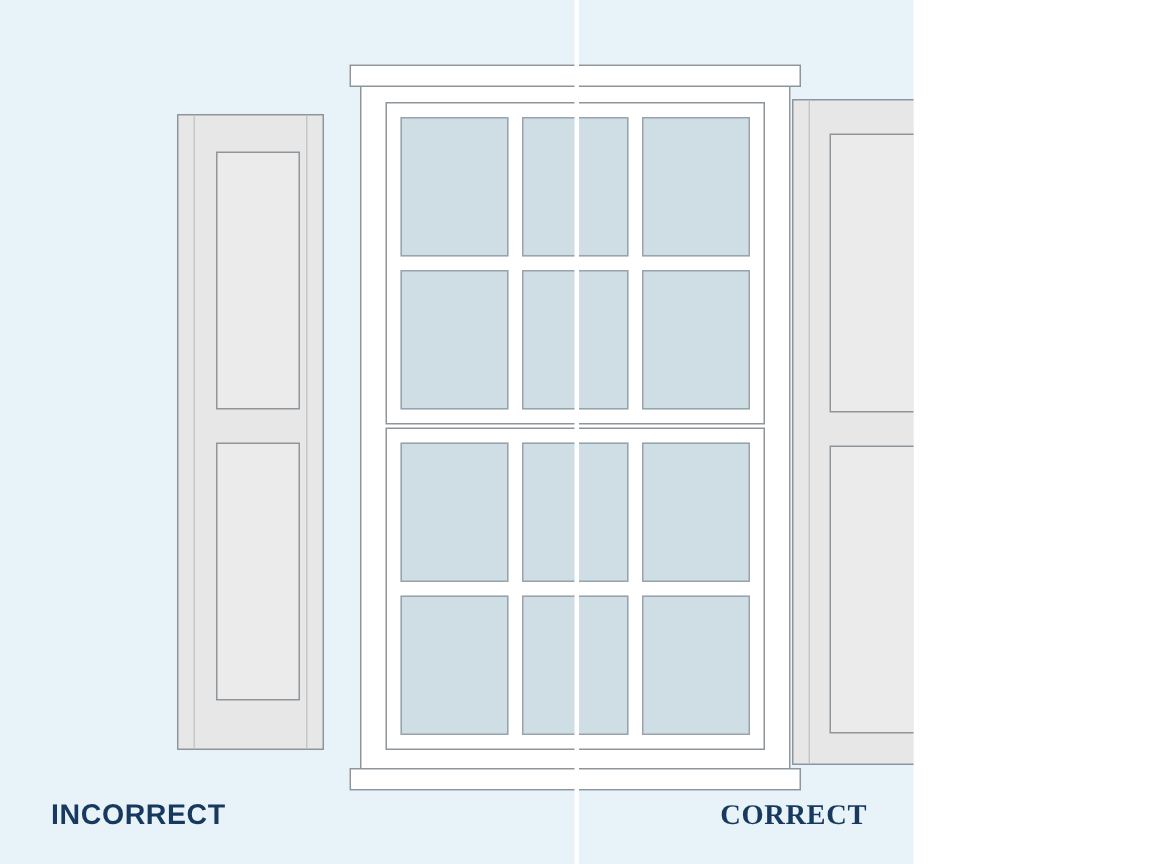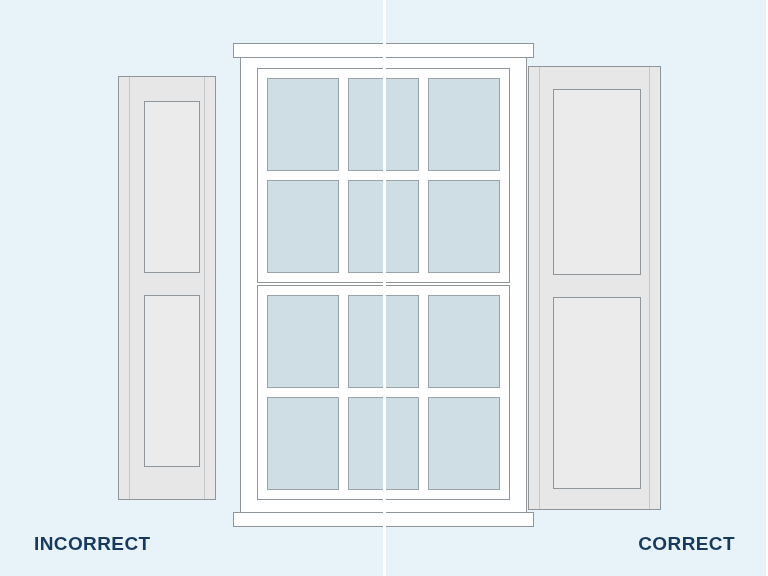--- a/index.html
+++ b/index.html
@@ -1,18 +1,18 @@
 <!DOCTYPE html>
 <html style="--background: #e8f3f9; --divider: #ffffff; --outline: #8e959b; --window-fill: #ffffff; --pane-fill: #cfdde4; --shutter-fill: #e7e7e7; --panel-fill: #ebebeb; --label: #16395d;"><head>
 <meta charset="utf-8">
 <style>
   * { margin:0; padding:0; box-sizing:border-box; }
   body { width:768px; height:576px; font-family:"Liberation Sans", sans-serif; }
 
-  .stage { position:relative; width:766px; height:576px; background:var(--background,#e8f3f9); overflow:hidden; }
+  .stage { position:relative; width:609px; height:576px; background:var(--background,#e8f3f9); overflow:hidden; }
 
   
   .divider { position:absolute; left:383px; top:0; width:3px; height:100%; background:var(--divider,#ffffff); z-index:30; }
 
   
   .shutter { position:absolute; background:var(--shutter-fill,#e7e7e7); border:1.5px solid var(--outline,#8e959b); z-index:3; }
   .shutter-left  { left:118px; top:76px; width:98px;  height:424px; }
   .shutter-right { left:528px; top:66px; width:133px; height:444px; }
   .stile { position:absolute; top:0; bottom:0; width:1px; background:#c3c8cc; }
   .stile-l { left:10px; } .stile-r { right:10px; }
@@ -32,21 +32,21 @@
                background:var(--window-fill,#ffffff); border:1.5px solid var(--outline,#8e959b);
                z-index:5; padding:11px 16px 13px; display:flex; flex-direction:column; gap:2px; }
   .sash { flex:1; border:1.5px solid var(--outline,#8e959b); background:var(--window-fill,#ffffff);
           padding:9px; display:grid; grid-template-columns:repeat(3,1fr); grid-template-rows:repeat(2,1fr); gap:9px; }
   .pane { background:var(--pane-fill,#cfdde4); border:1px solid #99a3aa; }
 
   
   .label { position:absolute; top:533px; font-size:19px; font-weight:700; letter-spacing:0.4px;
            color:var(--label,#16395d); z-index:40; }
   .label-left  { left:34px; }
-  .label-right { right:31px; }
+  .label-right { right:31px;font-family:Liberation Serif, serif; }
 </style>
 </head>
 <body>
 
 <div class="stage">
 
   <div class="shutter shutter-left">
     <div class="stile stile-l"></div>
     <div class="stile stile-r"></div>
     <div class="panel panel-top"></div>

